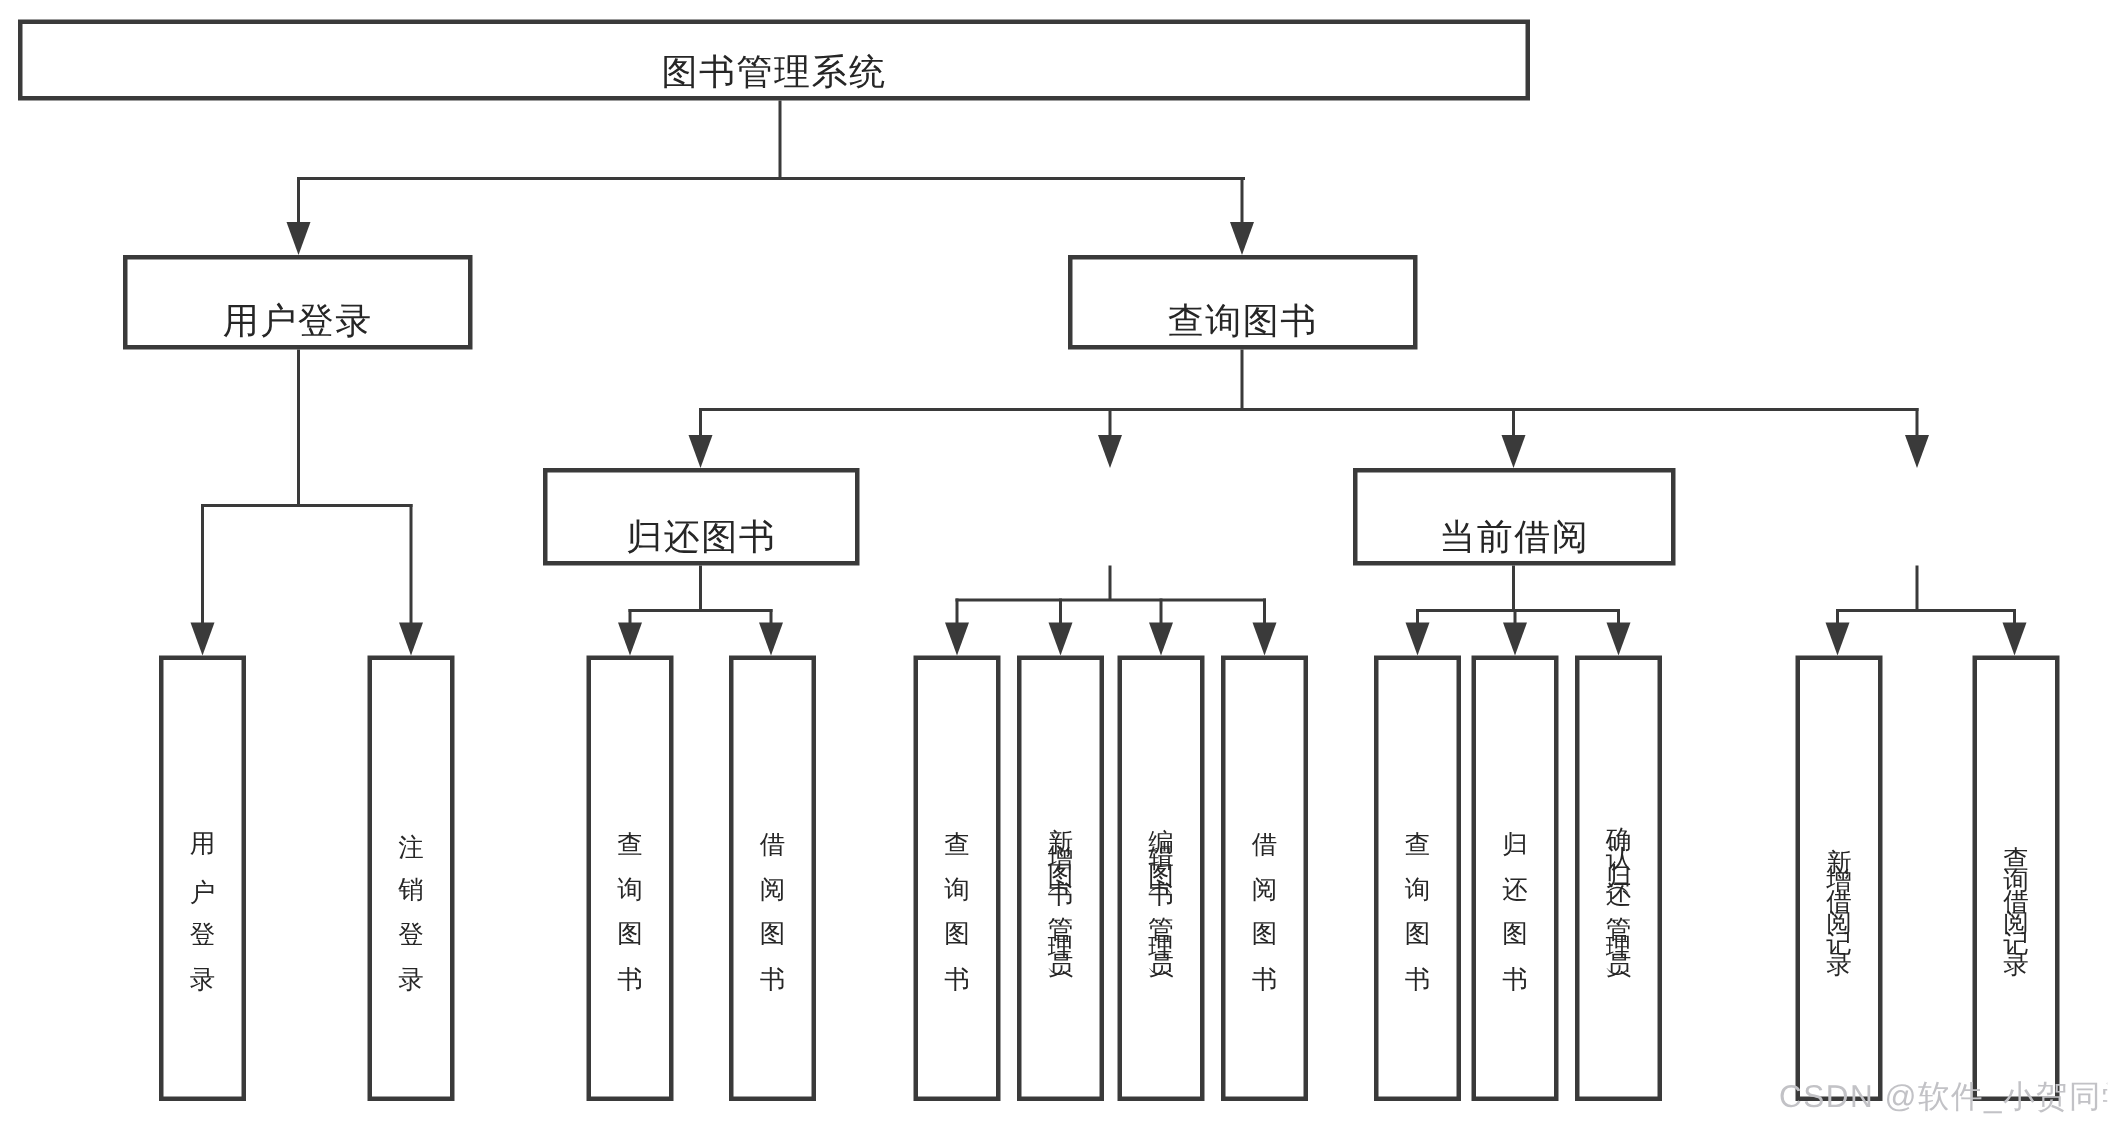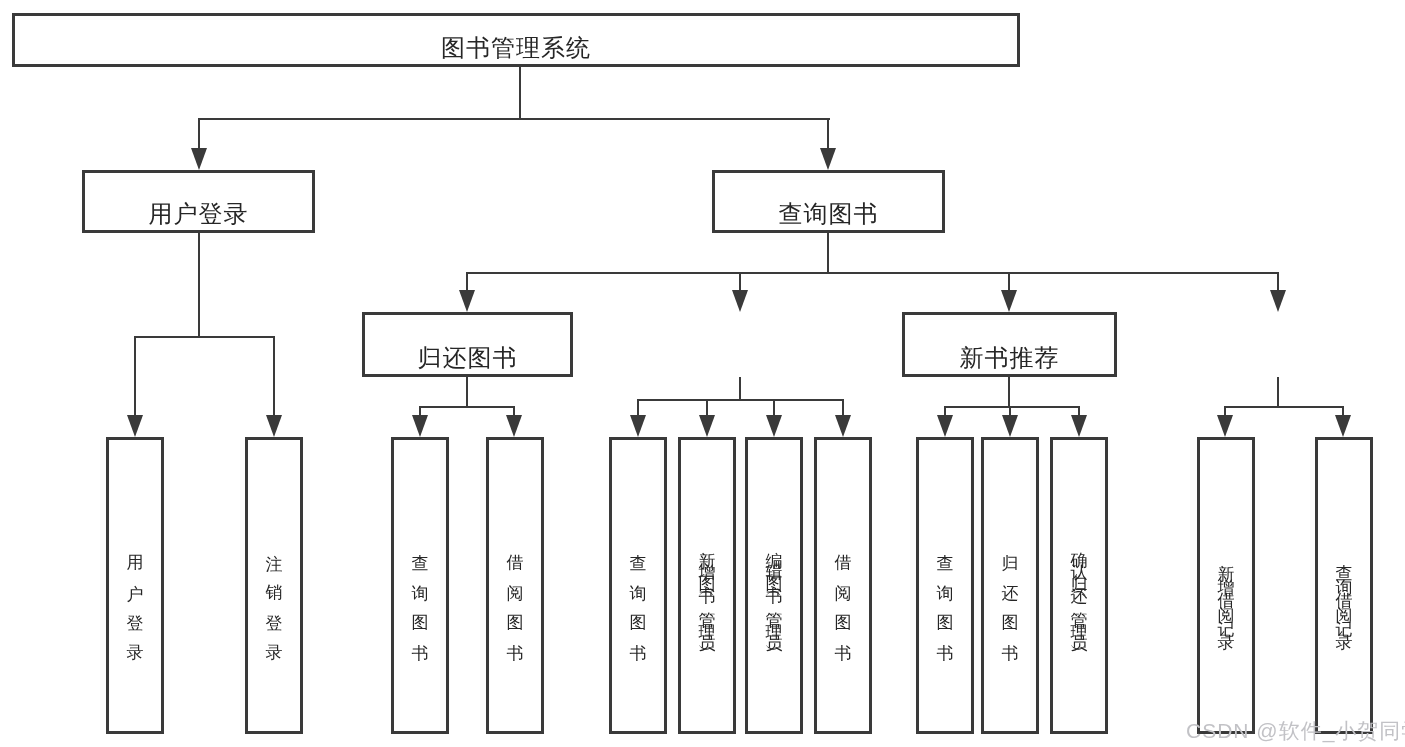--- a/index.html
+++ b/index.html
@@ -69,21 +69,21 @@
   <div class="node" style="left:712px;top:170px;width:233px;height:63px;">
     <span>查询图书</span>
   </div>
 
   <div class="node" style="left:362px;top:312px;width:211px;height:65px;">
     <span>归还图书</span>
   </div>
 
 
   <div class="node" style="left:902px;top:312px;width:215px;height:65px;">
-    <span>新书推荐</span>
+    <span>当前借阅</span>
   </div>
 
 
   <div class="leaf sp4" style="left:106px;">
     <span class="vtext">用户登录</span>
   </div>
   <div class="leaf sp4" style="left:245px;">
     <span class="vtext">注销登录</span>
   </div>
 

